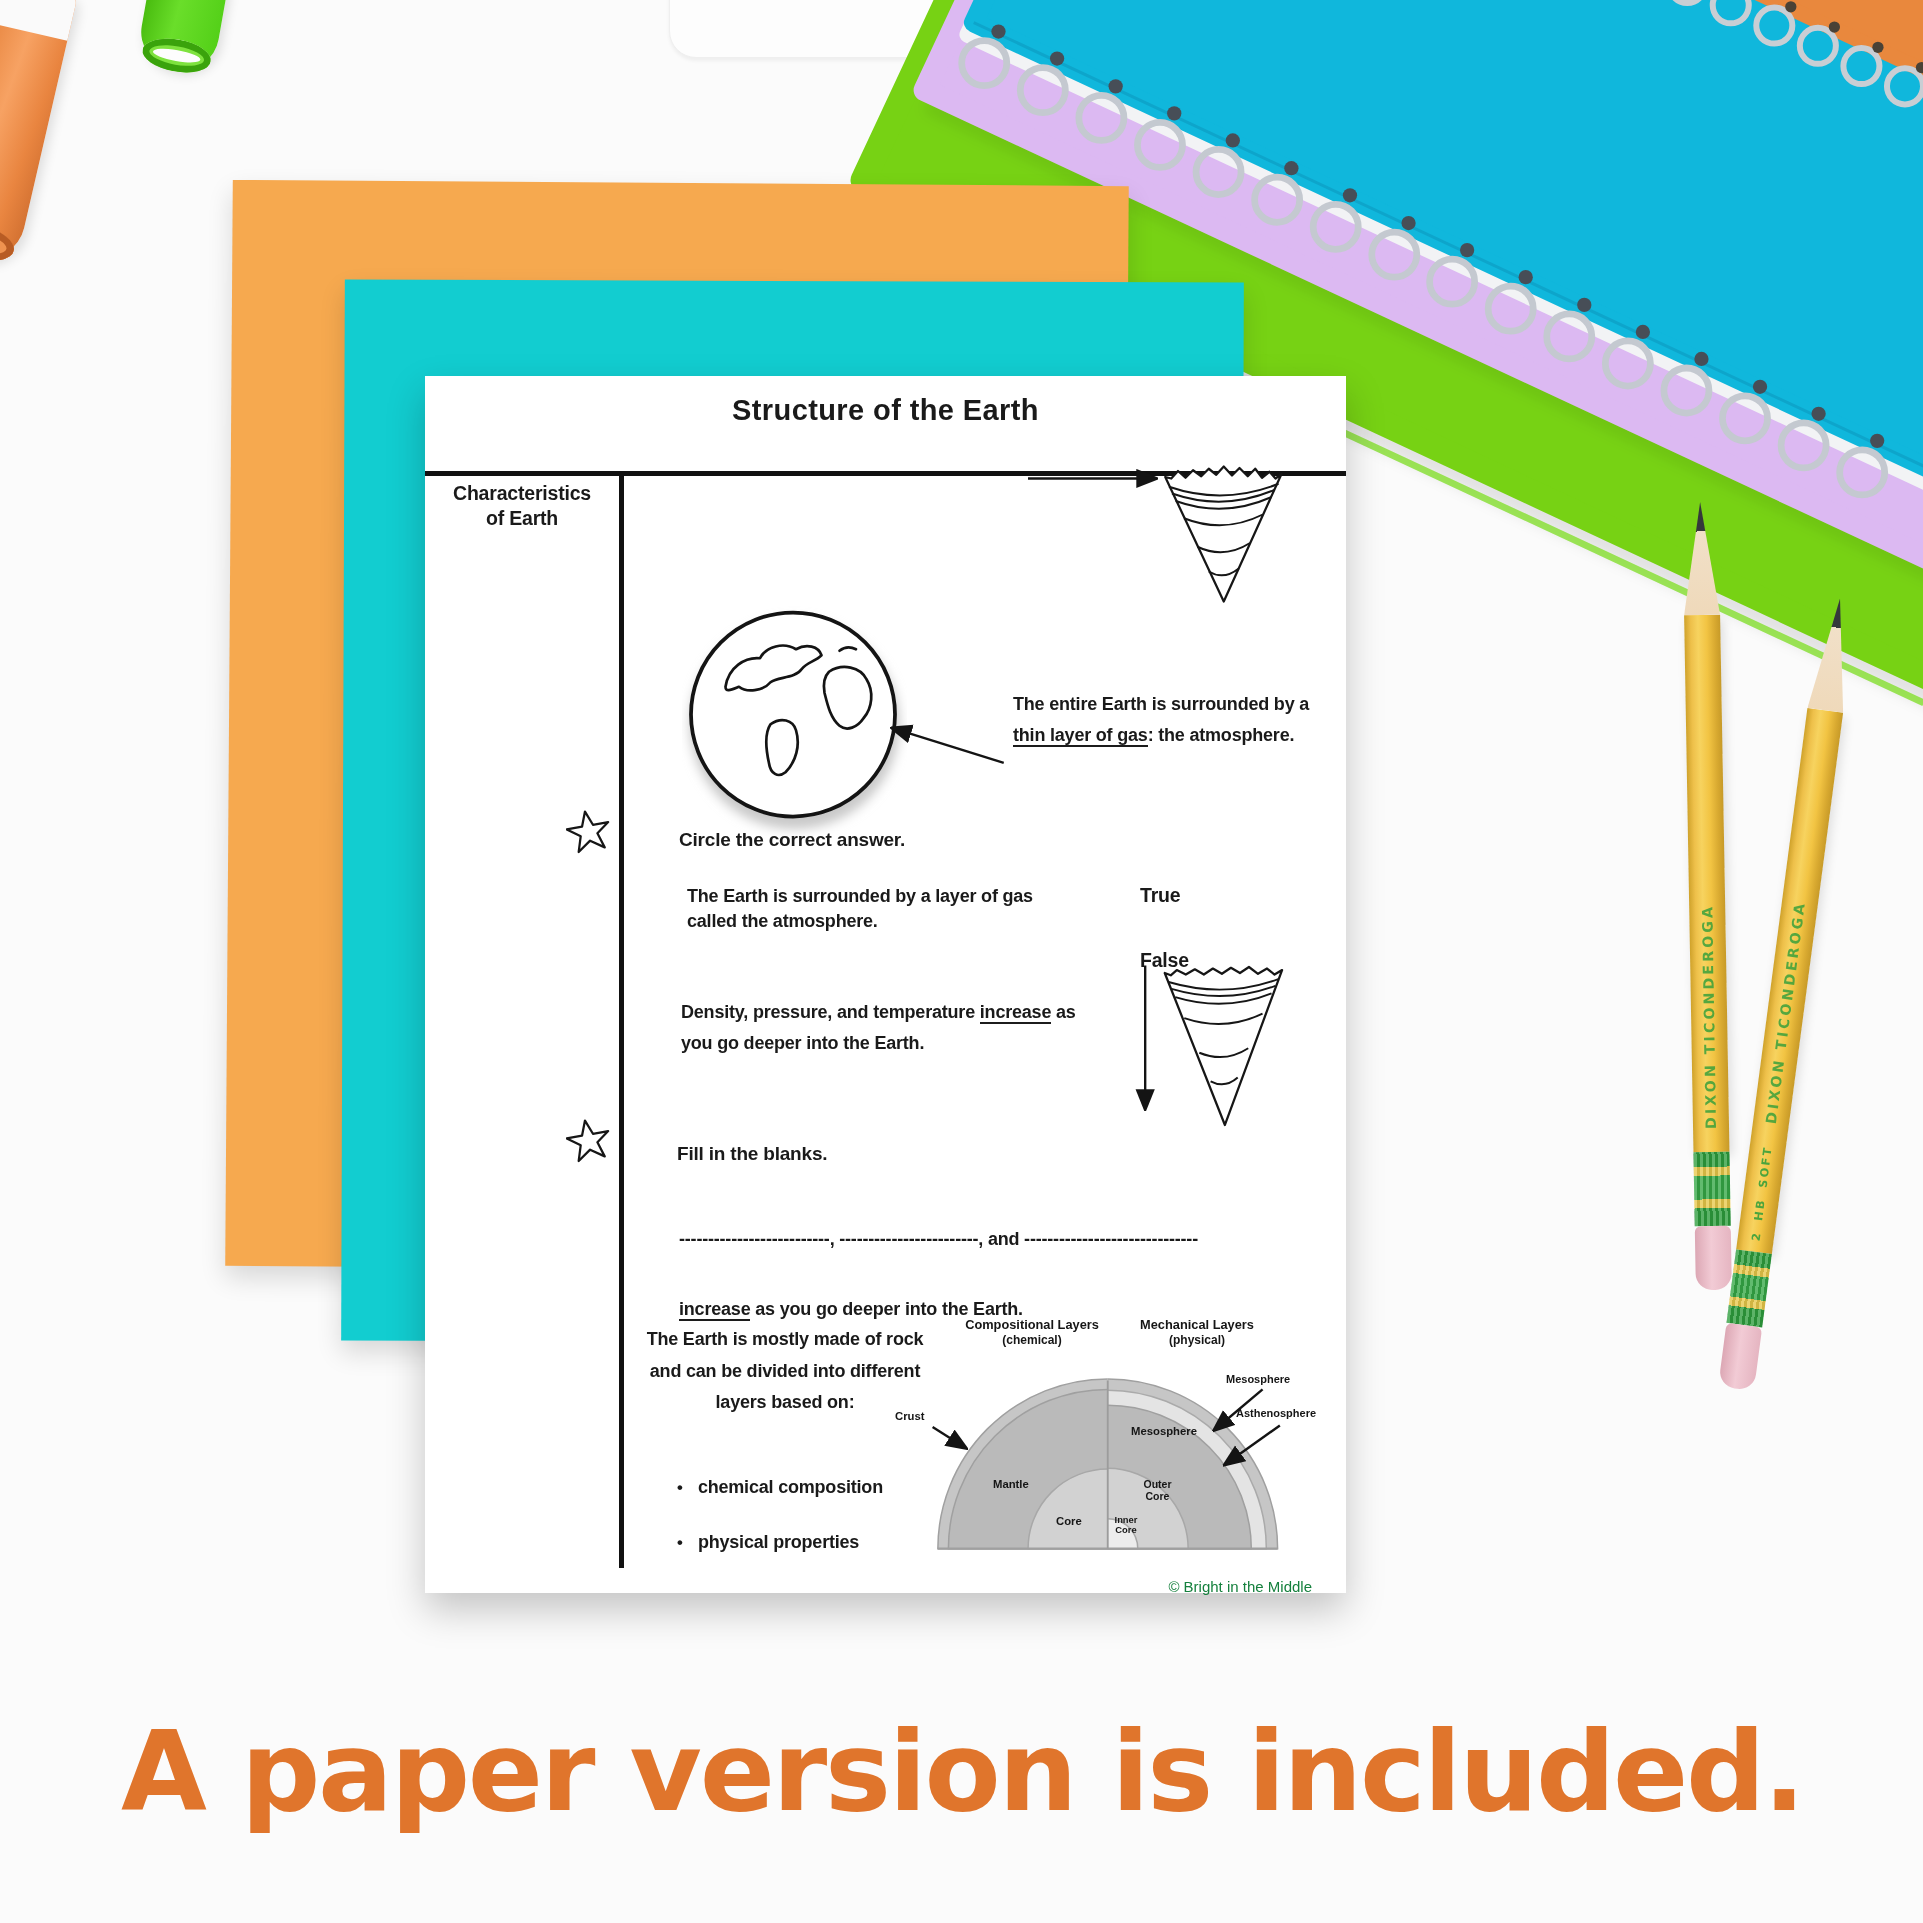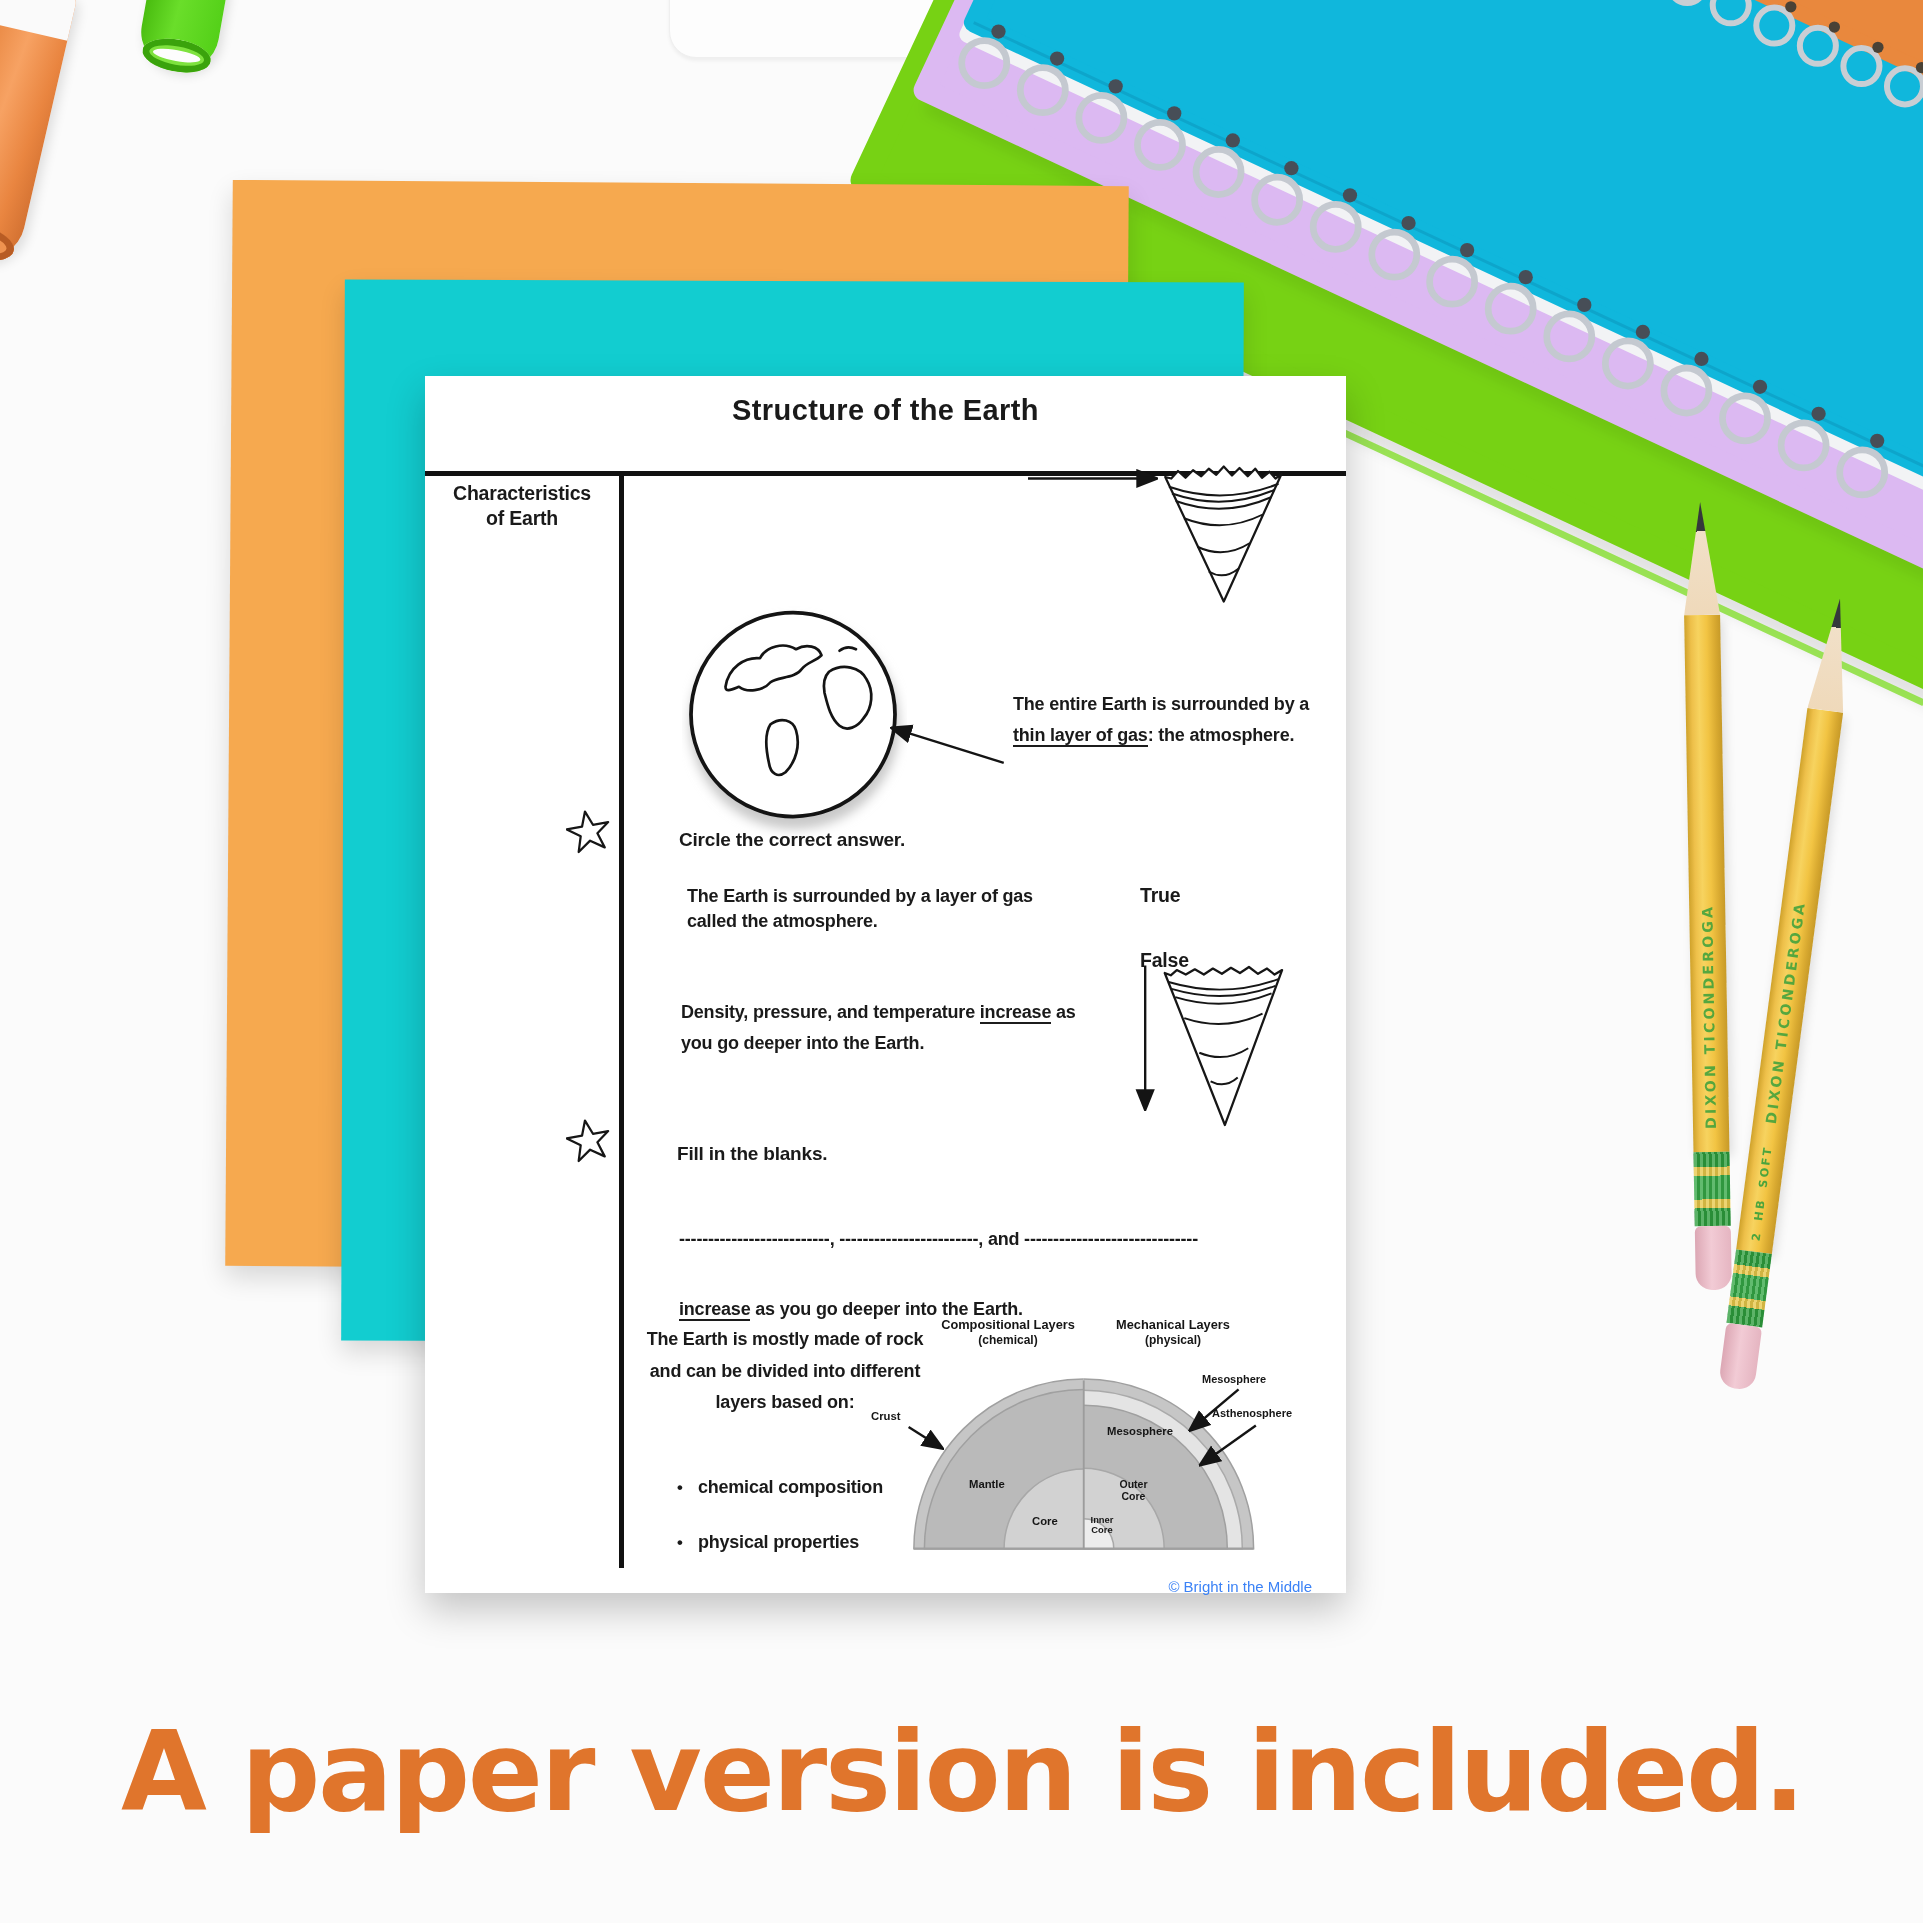--- a/index.html
+++ b/index.html
@@ -13,23 +13,23 @@
   #worksheet{left:425px;top:376px;width:921px;height:1217px;background:#ffffff;
              box-shadow:0 16.5px 36px rgba(0,0,0,.22);}
   
   .wtext{position:absolute;font-weight:bold;color:#1a1a1a;font-size:18px;letter-spacing:-0.2px;line-height:1.7;}
   .u{border-bottom:2.3px solid #1c1c1c;}
   #ws-title{top:16.5px;left:0;width:100%;text-align:center;font-size:29px;letter-spacing:0.4px;line-height:1.2;}
   #ws-rule{left:0;top:95px;width:921px;height:5.3px;background:#111;}
   #ws-vline{left:194px;top:95px;width:4.5px;height:1097px;background:#111;}
   #left-header{left:0;top:105px;width:194px;text-align:center;font-size:19.5px;line-height:1.3;}
   .star{position:absolute;width:45px;height:45px;}
-  #copyright{right:34px;top:1202px;font-size:15px;color:#3b82f6;font-weight:normal;position:absolute;}
-  
-  #diagram{left:440px;top:938px;width:451px;height:256px;position:absolute;}
+  #copyright{right:34px;top:1202px;font-size:15px;color:#15803d;font-weight:normal;position:absolute;}
+  
+  #diagram{left:464px;top:938px;width:451px;height:256px;position:absolute;}
   .dg-title{position:absolute;text-align:center;font-weight:bold;color:#161616;font-size:12.8px;line-height:1.25;}
   .dg-label{position:absolute;font-weight:bold;color:#161616;font-size:11.3px;line-height:1.1;}
   
   #caption{left:0;top:1707px;width:1924px;text-align:center;font-family:"DejaVu Sans",sans-serif;
            font-weight:bold;font-size:111px;color:#e0752c;letter-spacing:-2.3px;white-space:nowrap;position:absolute;}
   
   #desk-tray{left:669px;top:-57px;width:879px;height:113px;border-radius:27px;background:#fdfdfd;
              border:1.5px solid #efefef;box-shadow:0 2.3px 3.8px rgba(0,0,0,.05);position:absolute;}
   #orange-marker-cap{left:-10.5px;top:-15px;width:89px;height:278px;border-radius:10.5px 10.5px 39px 39px;
       background:linear-gradient(97deg,#c96a2e 0%,#ea8a45 18%,#f7a263 46%,#e98540 76%,#d06f30 100%);

